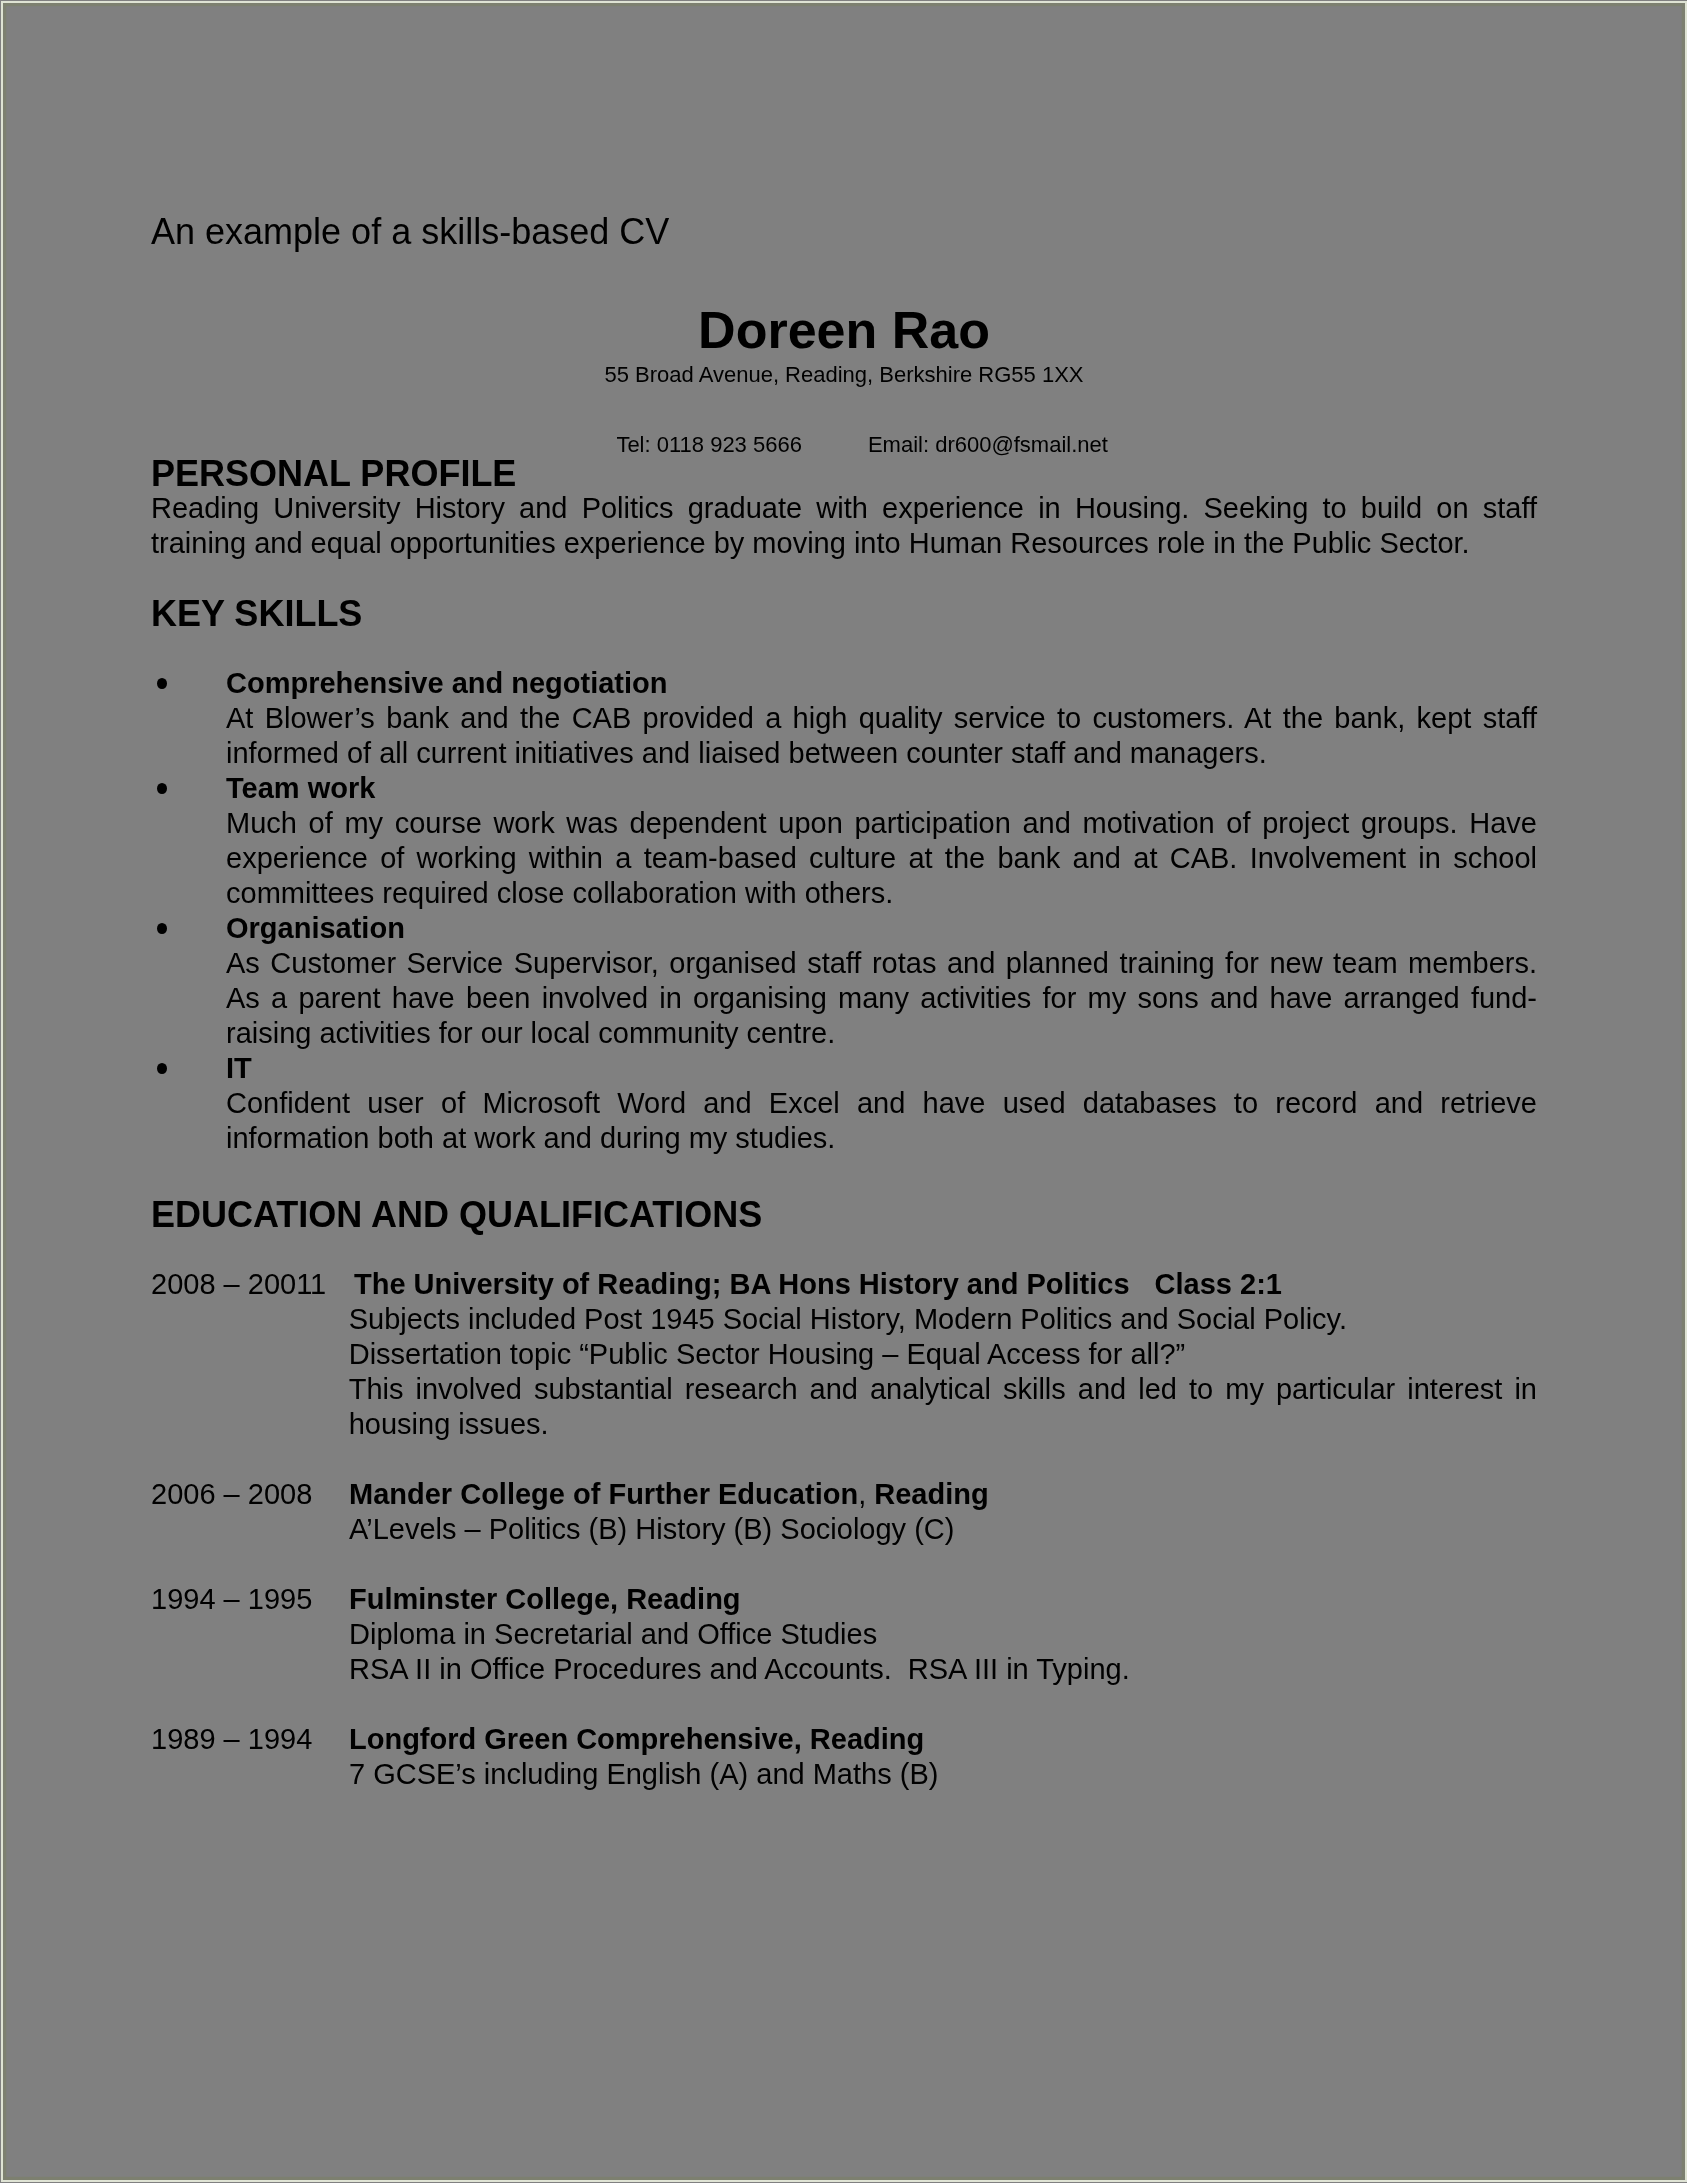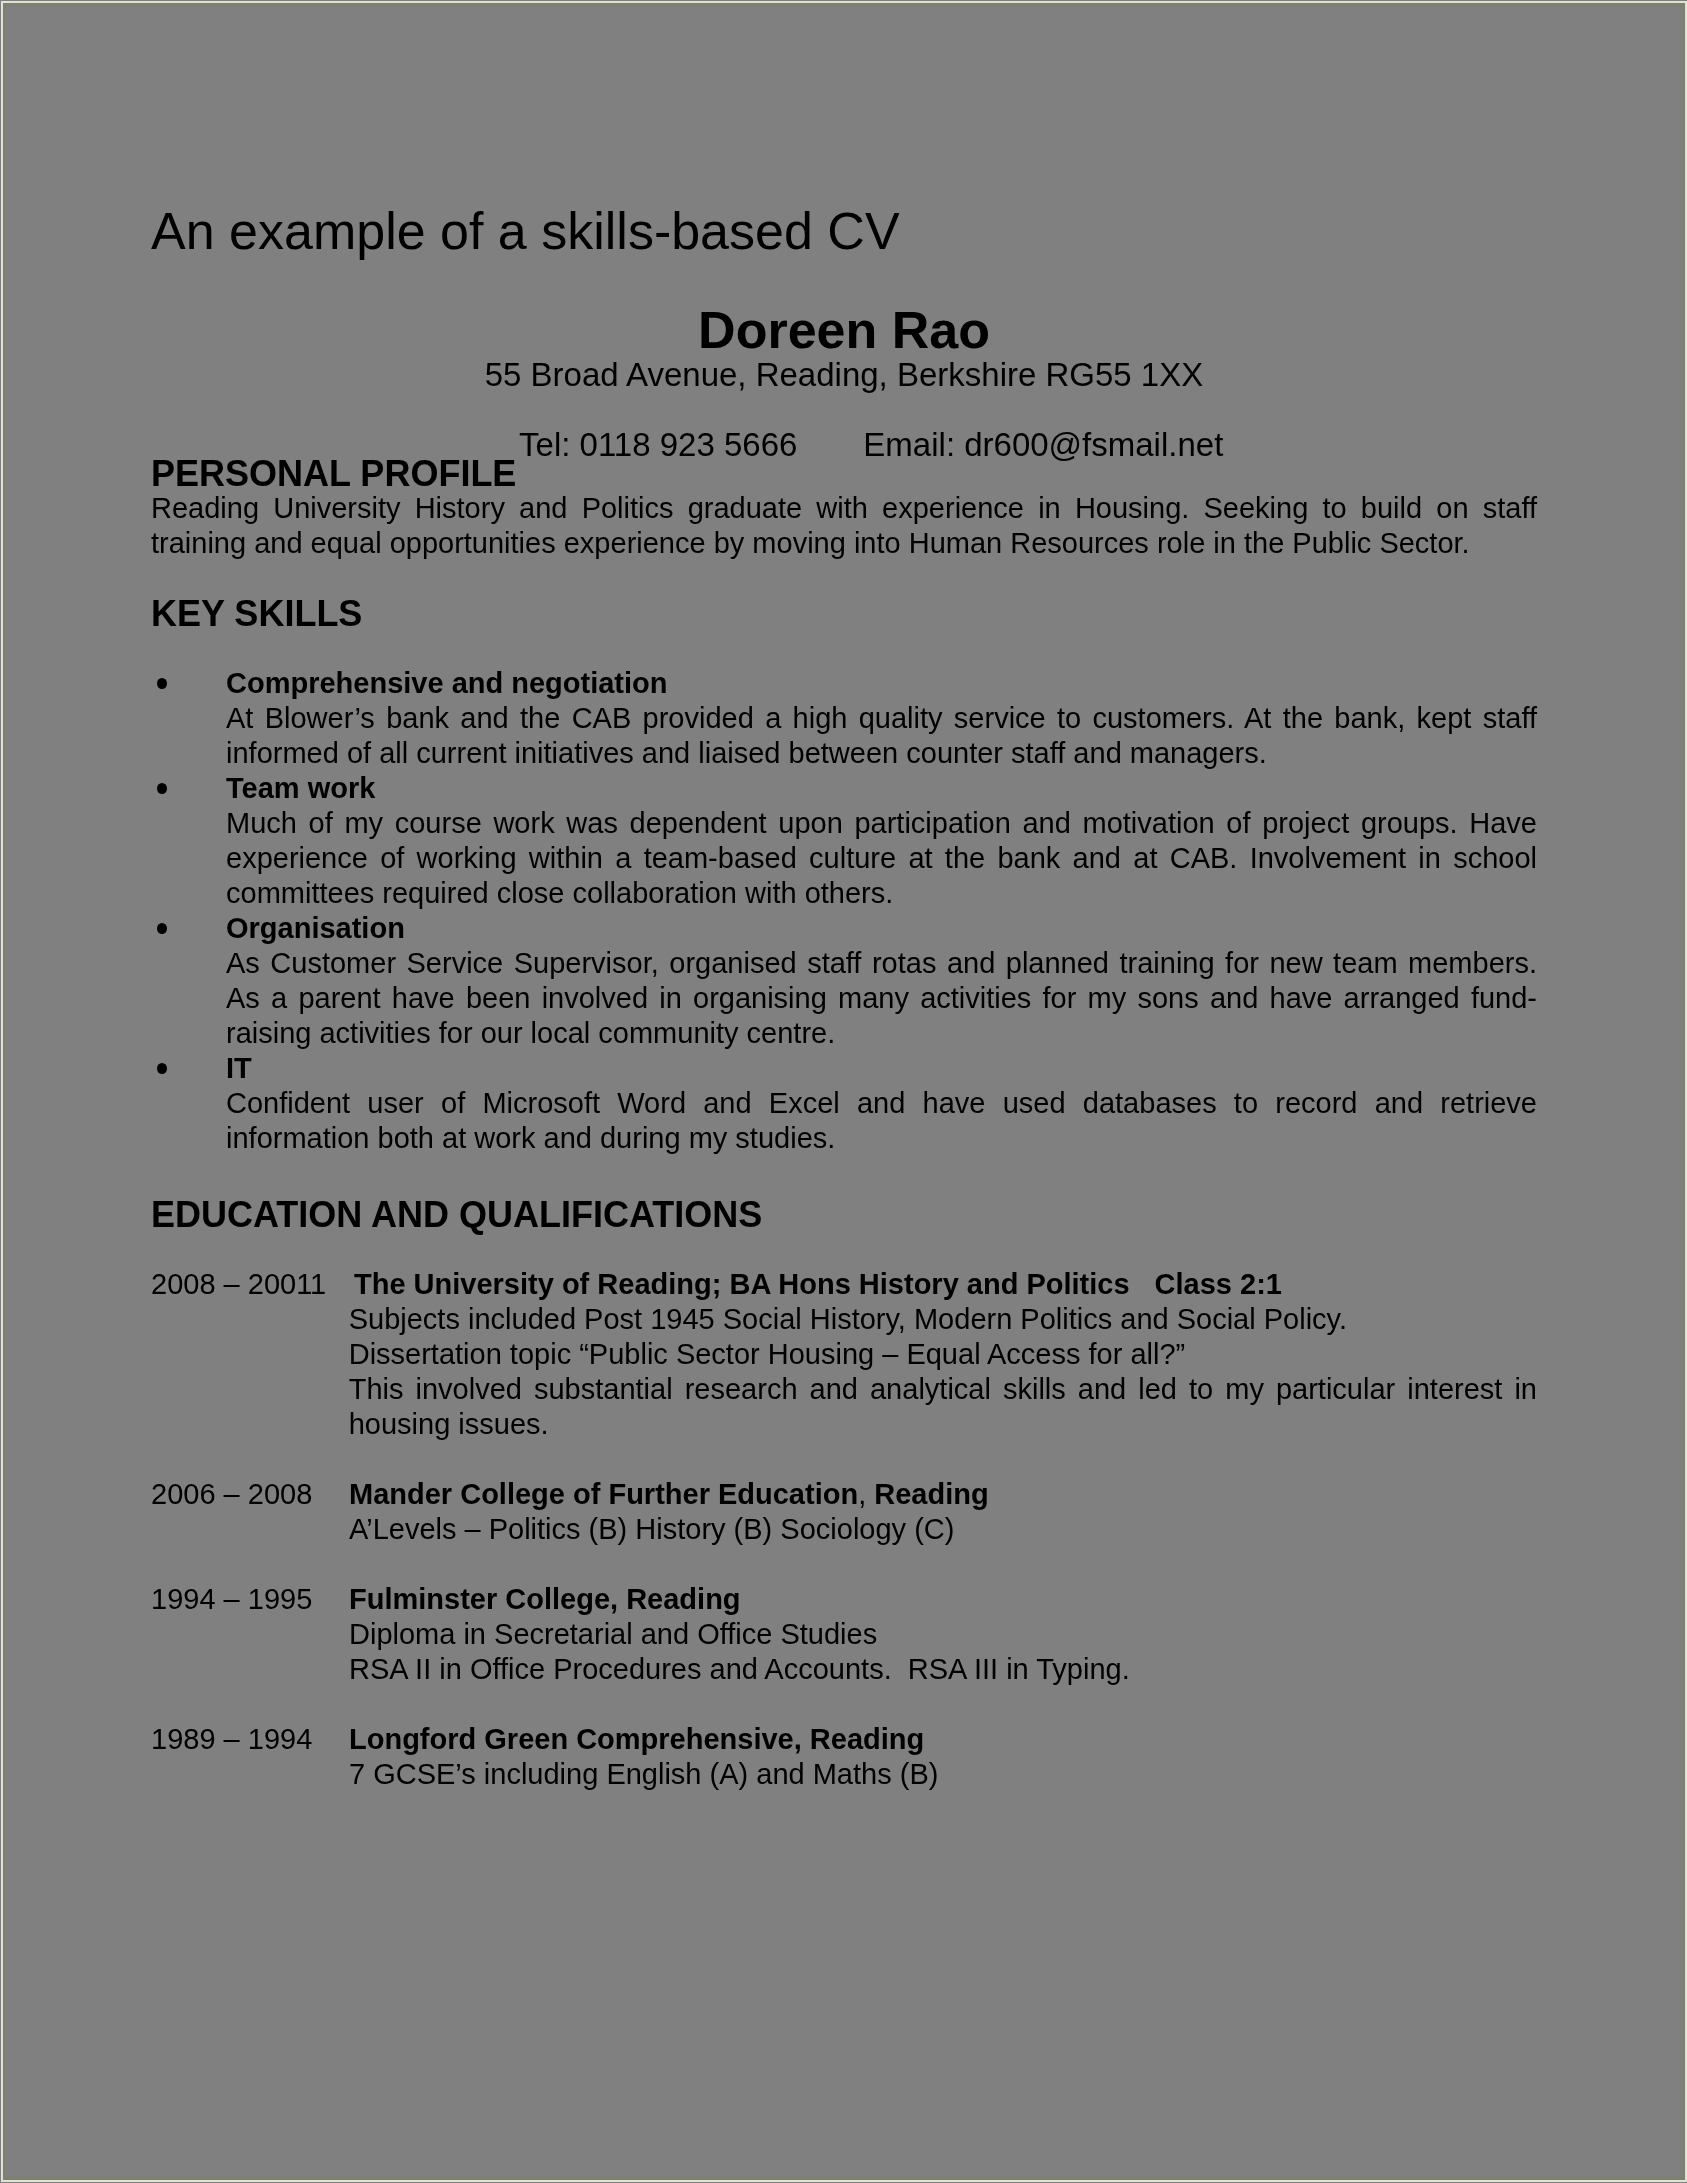--- a/index.html
+++ b/index.html
@@ -14,27 +14,27 @@
     position: absolute; left: 1.3px; top: 1.3px; right: 1.3px; bottom: 1.3px;
     border: 2px solid #dfe3d4;
     box-shadow: inset 0 0 0 3.3px #7d8070;
     pointer-events: none;
   }
   .page {
     position: absolute; left: 151px; top: 0; width: 1386px;
   }
   .title {
     position: absolute; top: 207px; left: 0;
-    font-size: 52px; line-height: 49px; white-space: nowrap;
+    font-size: 36px; line-height: 49px; white-space: nowrap;
   }
   .header {
     position: absolute; top: 304px; left: 0; width: 1386px; text-align: center;
   }
   .name { font-size: 52px; font-weight: bold; line-height: 53px; }
-  .contact-line { font-size: 33px; line-height: 35px; white-space: pre; }
+  .contact-line { font-size: 22px; line-height: 35px; white-space: pre; }
 
   .body-text { font-size: 29px; line-height: 35px; }
   .section-heading { font-weight: bold; font-size: 36px; line-height: 35px; }
 
   .profile { position: absolute; top: 456px; left: 0; width: 1386px; }
   .profile p { margin: 0; text-align: justify; text-align-last: left; }
 
   .skills { position: absolute; top: 596px; left: 0; width: 1386px; }
   .skills ul { list-style: none; margin: 35px 0 0 0; padding: 0; }
   .skills li { position: relative; padding-left: 75px; }

